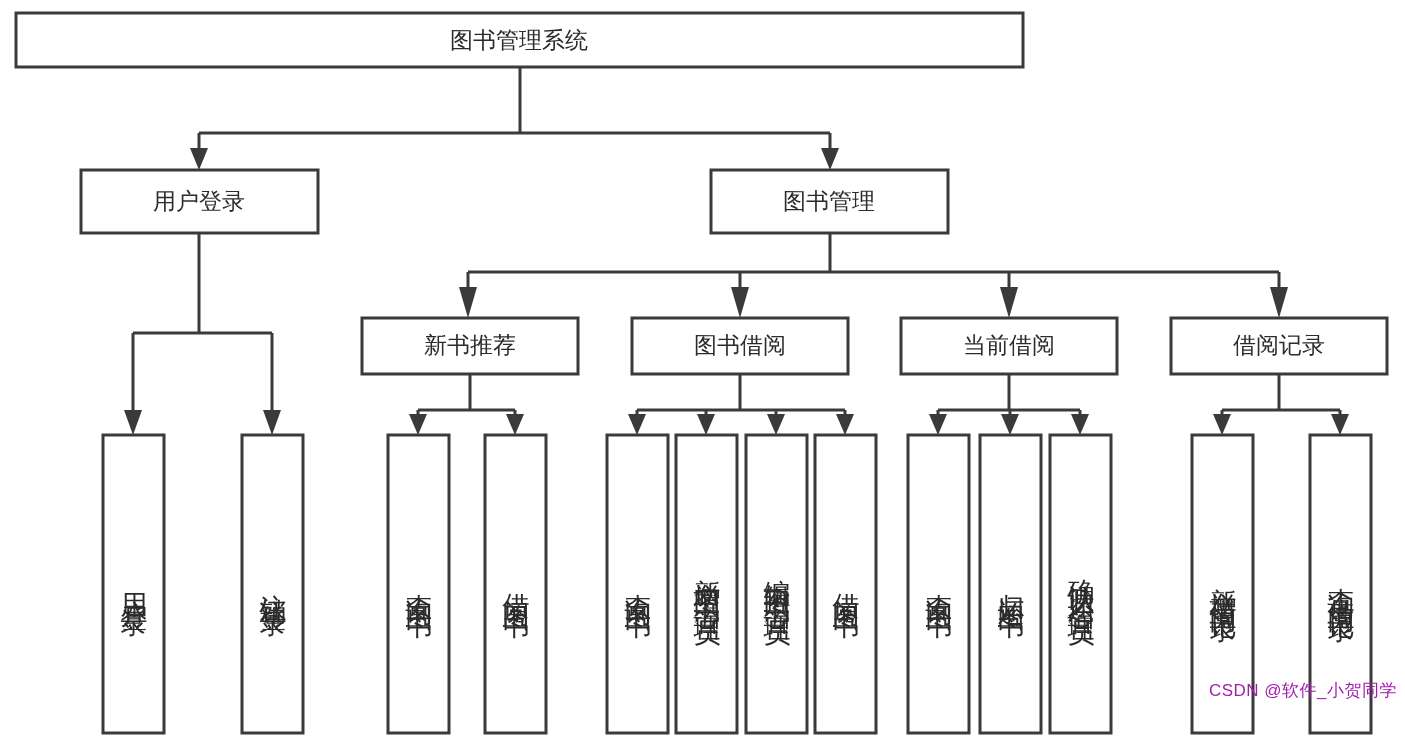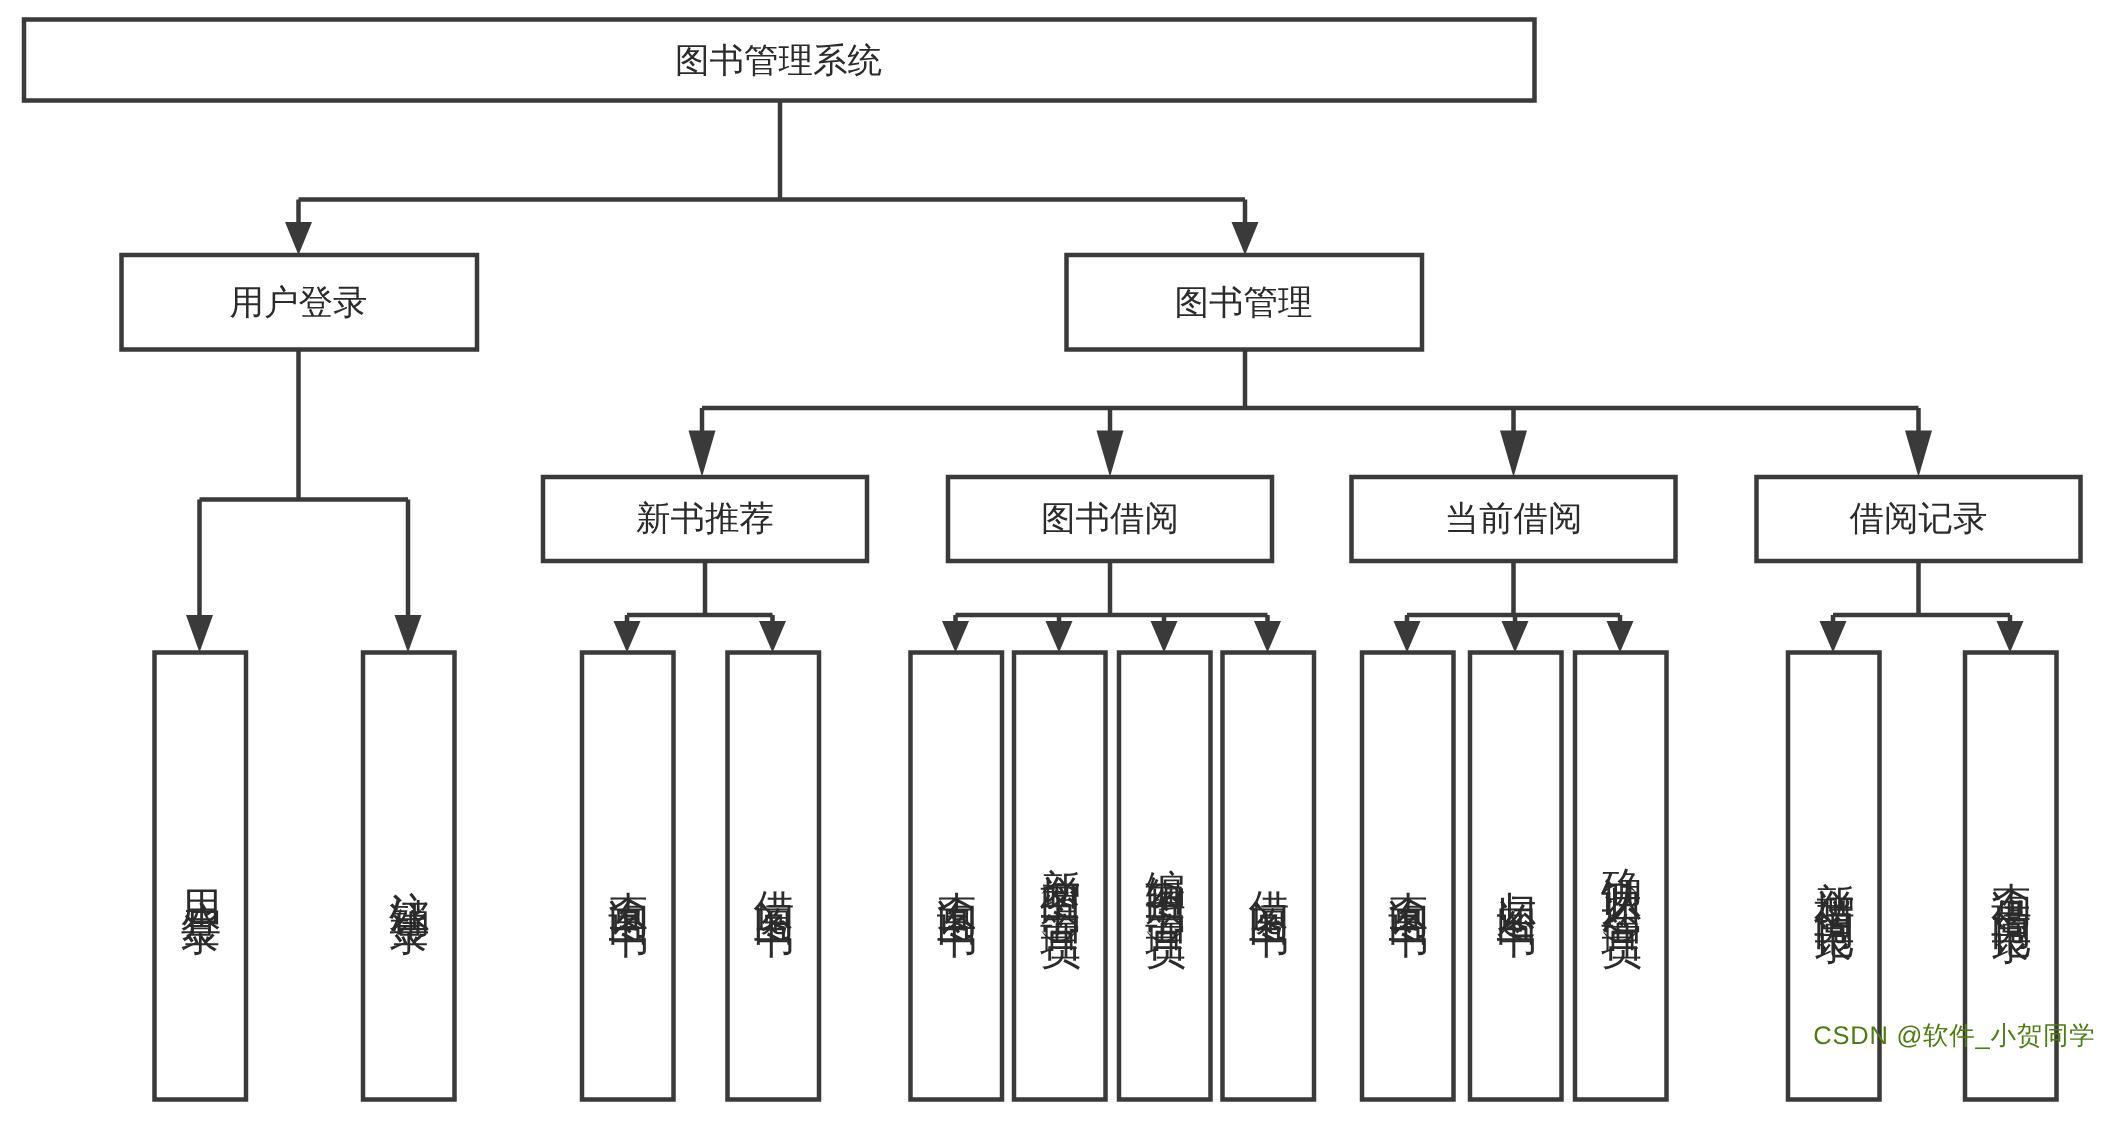--- a/index.html
+++ b/index.html
@@ -49,21 +49,21 @@
   .arrow-head {
     fill: #3a3a3a;
     stroke: none;
   }
   .watermark {
     position: absolute;
     right: 8px;
     bottom: 4px;
     font-family: "Liberation Sans", "DejaVu Sans", sans-serif;
     font-size: 17px;
-    color: #4d7c0f;
+    color: #a21caf;
     white-space: nowrap;
     letter-spacing: 0.5px;
   }
 </style>
 </head>
 <body>
 
 <div id="diagram-root">
 
   <svg class="diagram" viewBox="0 0 1405 747">

